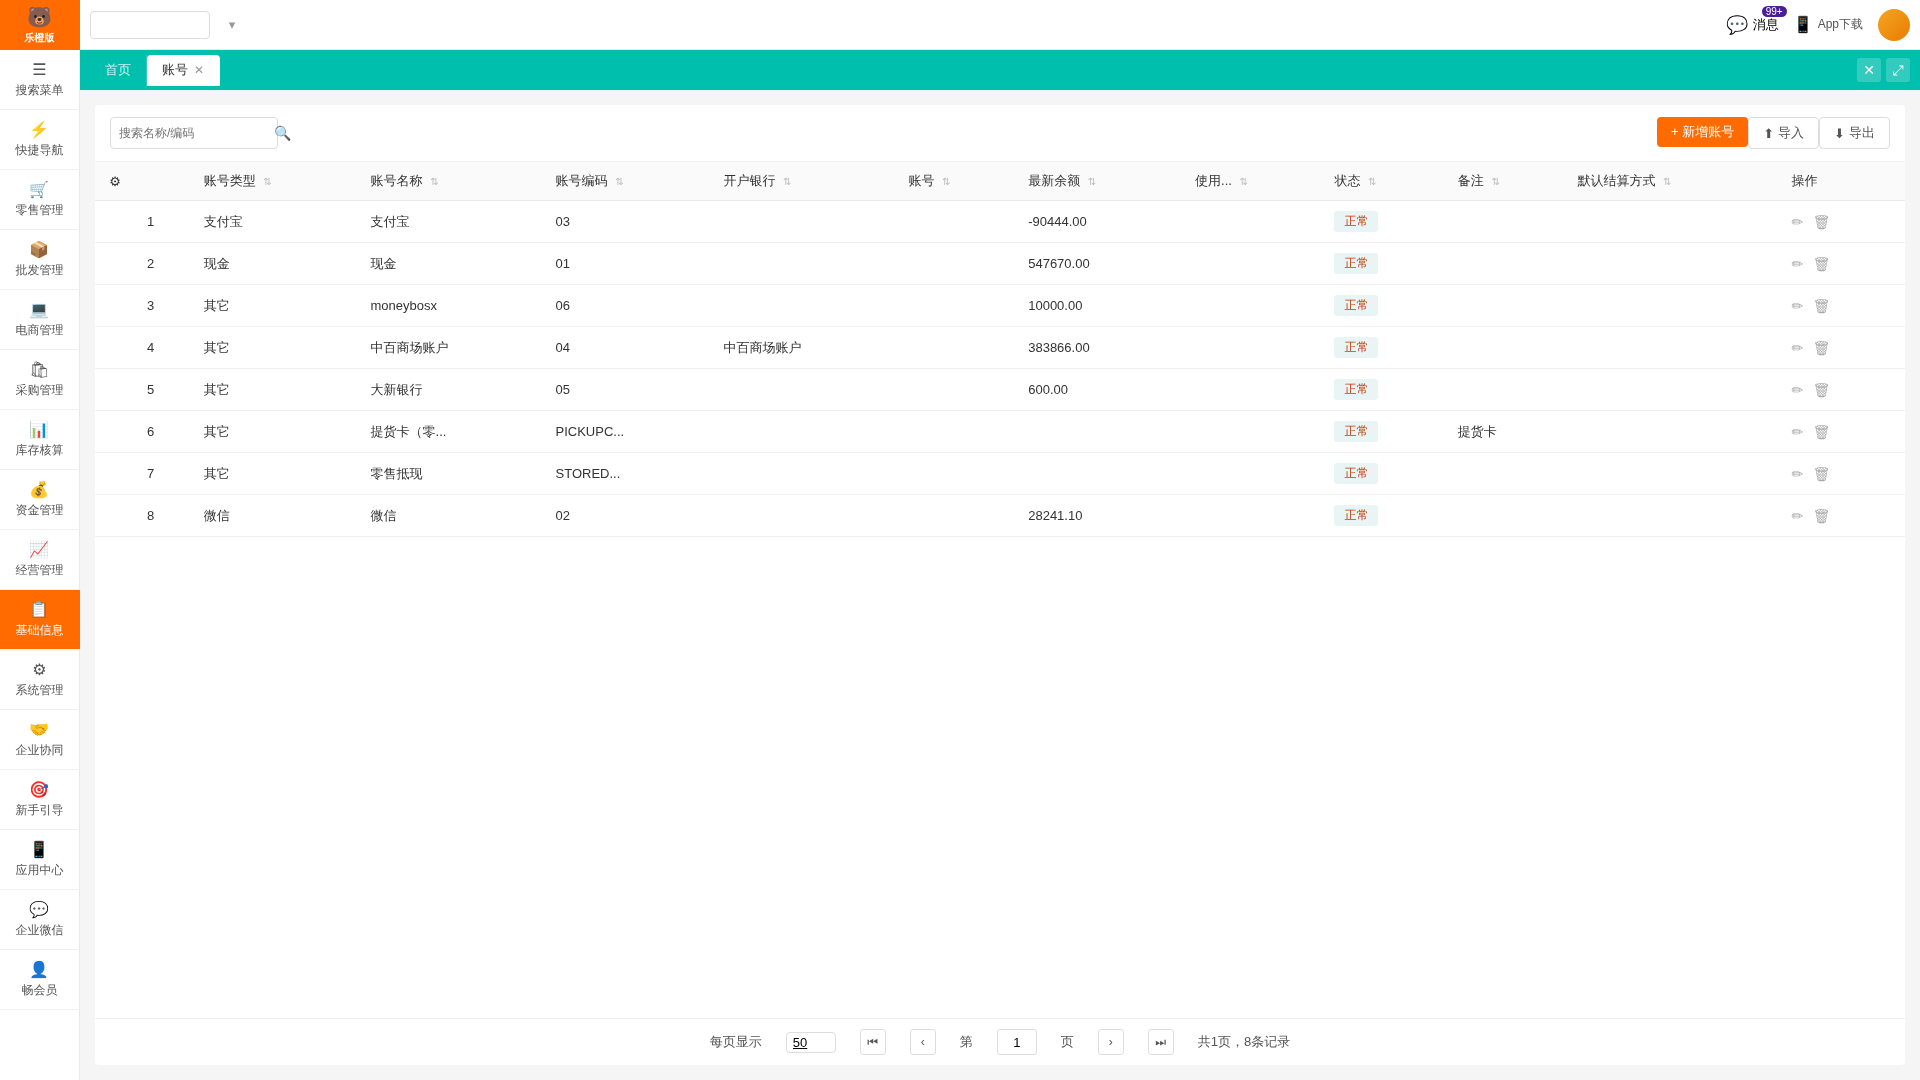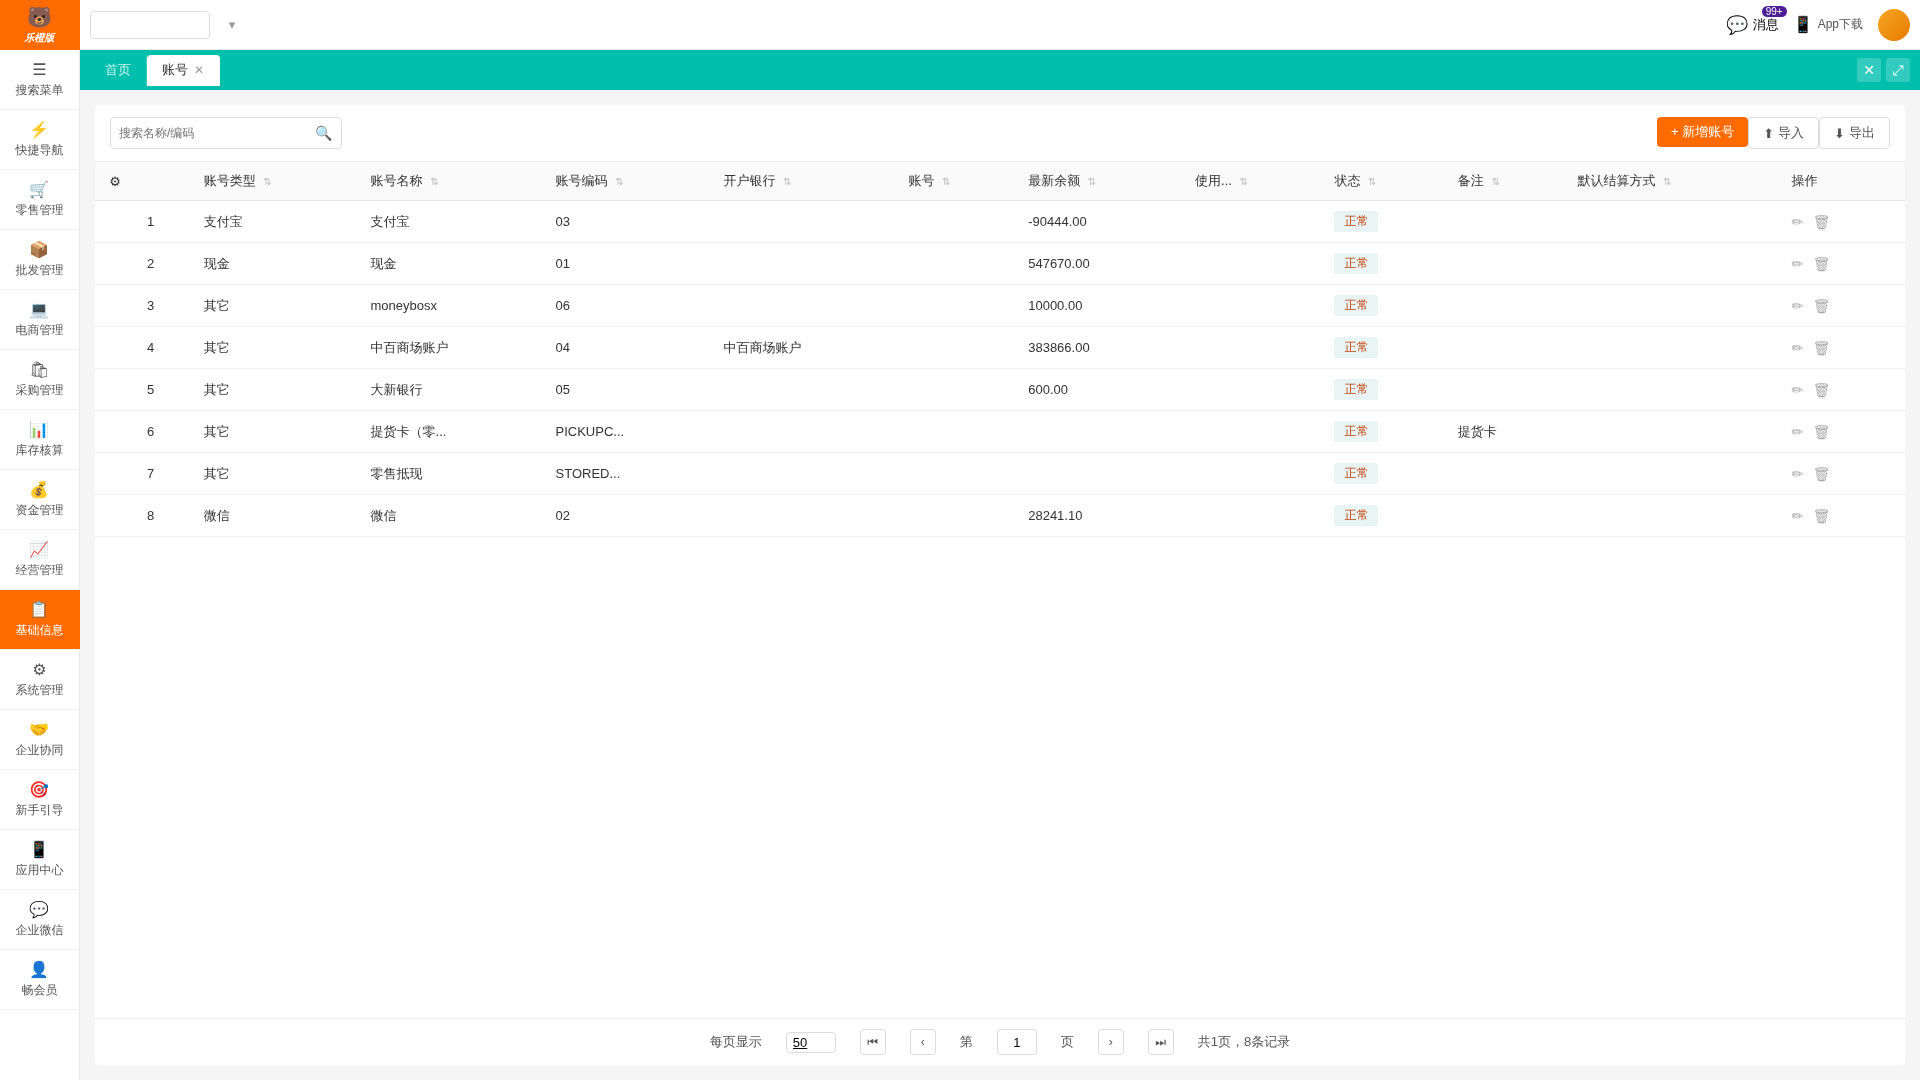--- a/index.html
+++ b/index.html
@@ -26,21 +26,20 @@
       font-size: 11px;
       font-weight: bold;
       flex-direction: column;
     }
     .sidebar-logo .logo-icon {
       font-size: 20px;
     }
     .sidebar-logo .logo-text {
       font-size: 10px;
       margin-top: 2px;
-      font-style: italic;
     }
     .sidebar-item {
       width: 80px;
       padding: 10px 5px;
       text-align: center;
       cursor: pointer;
       color: #555;
       font-size: 12px;
       border-bottom: 1px solid #f0f0f0;
     }
@@ -198,21 +197,21 @@
       align-items: center;
       justify-content: space-between;
       border-bottom: 1px solid #f0f0f0;
     }
     .search-input-wrap {
       display: flex;
       align-items: center;
       border: 1px solid #ddd;
       border-radius: 4px;
       padding: 0 8px;
-      width: 232px;
+      width: 168px;
       height: 32px;
     }
     .search-input-wrap input {
       border: none;
       outline: none;
       font-size: 12px;
       flex: 1;
       color: #999;
     }
     .search-icon { color: #ccc; cursor: pointer; font-size: 14px; }

